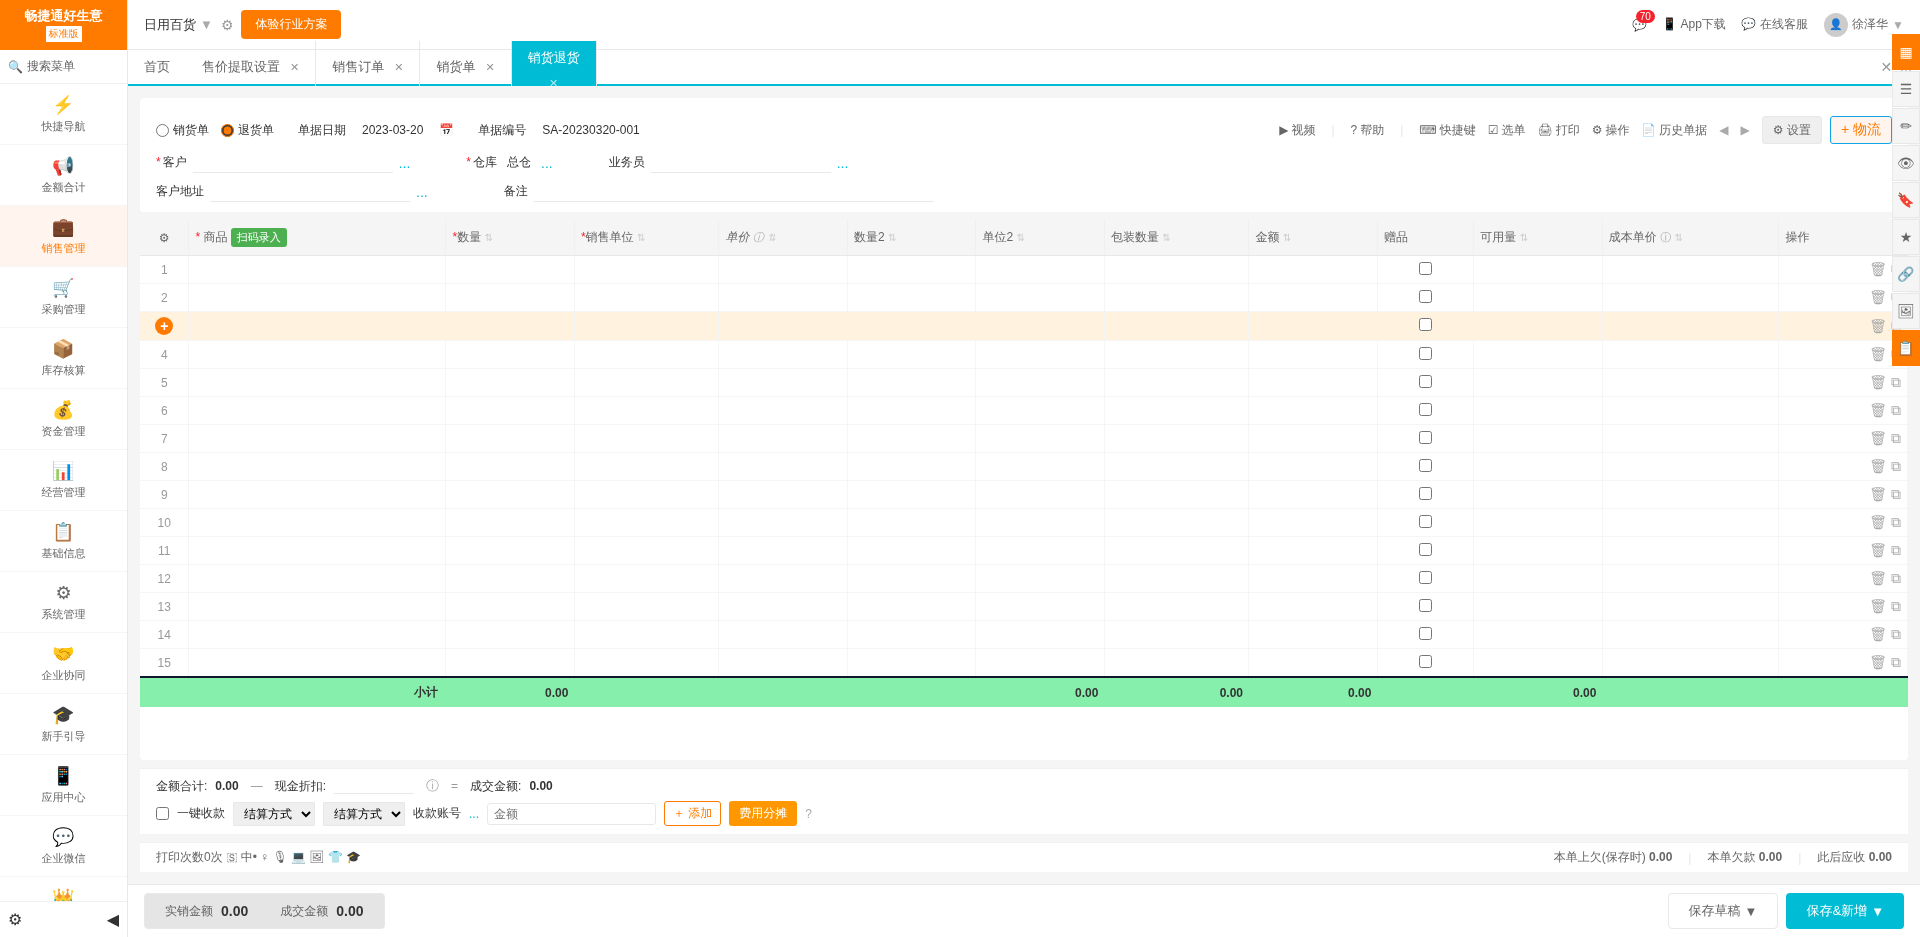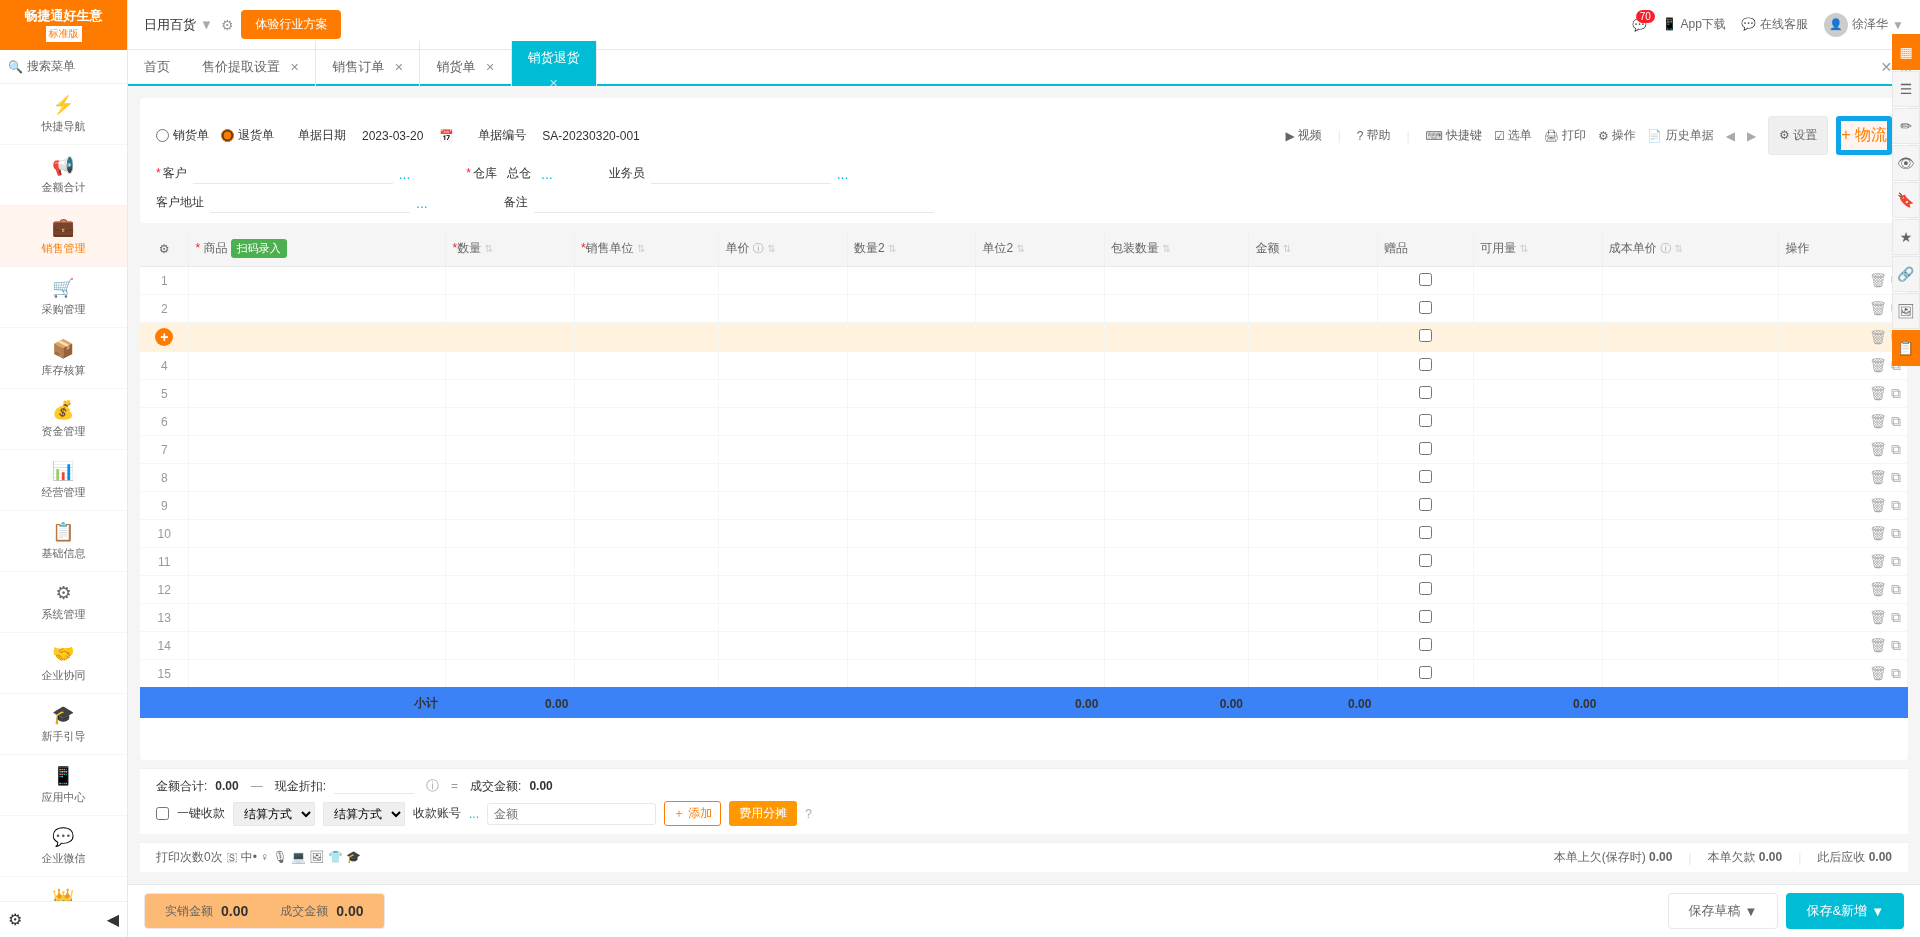--- a/index.html
+++ b/index.html
@@ -56,37 +56,37 @@
     .radio-item { display: flex; align-items: center; gap: 4px; cursor: pointer; font-size: 12px; }
     .radio-item input { accent-color: #ff7b00; }
     .doc-info { display: flex; align-items: center; gap: 16px; font-size: 12px; color: #333; }
     .doc-info .calendar-icon { color: #aaa; cursor: pointer; }
 
     
     .toolbar { display: flex; align-items: center; gap: 12px; font-size: 12px; color: #666; }
     .toolbar-item { display: flex; align-items: center; gap: 3px; cursor: pointer; }
     .toolbar-right { margin-left: auto; display: flex; gap: 8px; }
     .btn-setting { border: 1px solid #e8e8e8; padding: 4px 10px; border-radius: 3px; cursor: pointer; font-size: 12px; color: #666; display: flex; align-items: center; gap: 3px; }
-    .btn-logistics { border: 5px solid #0ea5e9; padding: 4px 0; border-radius: 3px; cursor: pointer; font-size: 16px; color: #ff7b00; background: #fff5ee; display: flex; align-items: center; gap: 3px; }
+    .btn-logistics { border: 1px solid #0ea5e9; padding: 4px 10px; border-radius: 3px; cursor: pointer; font-size: 14px; color: #ff7b00; background: #fff5ee; display: flex; align-items: center; gap: 3px; }
 
     
     .table-panel { background: #fff; border-radius: 4px; overflow: hidden; flex: 1; }
     .data-table { width: 100%; border-collapse: collapse; font-size: 12px; }
     .data-table thead tr { background: #f5f5f5; }
     .data-table thead th { padding: 8px 6px; text-align: left; border-bottom: 1px solid #e8e8e8; border-right: 1px solid #f0f0f0; color: #666; font-weight: normal; white-space: nowrap; position: relative; }
     .data-table thead th .required-star { color: #f5222d; }
     .data-table thead th .sort-icon { color: #ccc; font-size: 10px; cursor: pointer; }
     .data-table tbody tr { border-bottom: 1px solid #f5f5f5; }
     .data-table tbody td { padding: 5px 6px; border-right: 1px solid #f5f5f5; color: #333; }
     .data-table tbody td.row-num { color: #999; text-align: center; width: 30px; }
     .row-add-btn { display: inline-flex; align-items: center; justify-content: center; width: 18px; height: 18px; border-radius: 50%; background: #ff7b00; color: #fff; cursor: pointer; font-size: 14px; font-weight: bold; }
     .checkbox-cell { text-align: center; }
     .checkbox-cell input { accent-color: #00bcd4; }
     .scan-btn { background: #4caf50; color: #fff; border: none; border-radius: 3px; padding: 2px 6px; font-size: 11px; cursor: pointer; }
-    .footer-row { background: #3b82f6; border-top: 2px solid #3b82f6; }
+    .footer-row { background: #86efac; border-top: 2px solid #0f172a; }
     .footer-row td { padding: 6px; font-weight: bold; color: #333; }
     .action-cell { display: flex; gap: 4px; justify-content: flex-end; }
     .action-btn { color: #aaa; cursor: pointer; font-size: 14px; }
     .bottom-row { display: flex; align-items: center; gap: 12px; flex-wrap: wrap; }
     .calc-info { display: flex; align-items: center; gap: 8px; font-size: 12px; }
     .calc-minus { color: #999; }
     .calc-equals { color: #999; }
 
     
     .payment-row { display: flex; align-items: center; gap: 8px; font-size: 12px; margin-top: 6px; }
@@ -370,21 +370,21 @@
               <th style="width:160px;">
                 <span class="required-star">*</span> 商品
                 <button class="scan-btn">扫码录入</button>
               </th>
               <th style="width:80px;">
                 <span class="required-star">*</span>数量 <span class="sort-icon">⇅</span>
               </th>
               <th style="width:90px;">
                 <span class="required-star">*</span>销售单位 <span class="sort-icon">⇅</span>
               </th>
-              <th style="width:80px;">
+              <th style="width:80px;font-style:italic;">
                 单价 <span style="color:#aaa;font-size:11px;">ⓘ</span> <span class="sort-icon">⇅</span>
               </th>
               <th style="width:80px;">
                 数量2 <span class="sort-icon">⇅</span>
               </th>
               <th style="width:80px;">
                 单位2 <span class="sort-icon">⇅</span>
               </th>
               <th style="width:90px;">
                 包装数量 <span class="sort-icon">⇅</span>
@@ -871,21 +871,21 @@
       <span style="color:#e8e8e8;">|</span>
       <span>
         此后应收 <strong>0.00</strong>
       </span>
     </div>
 
   </div>
 
   <div class="action-buttons">
 
-    <div style="margin-right:auto;display:flex;gap:32px;align-items:center;background:#fdba74;border:1px solid #e8e8e8;border-radius:4px;padding:6px 20px;">
+    <div style="margin-right:auto;display:flex;gap:32px;align-items:center;background:#e5e5e5;border:1px solid #e8e8e8;border-radius:4px;padding:6px 20px;">
       <div style="display:flex;gap:8px;align-items:center;">
         <span style="color:#666;font-size:12px;">实销金额</span>
         <span style="color:#333;font-size:14px;font-weight:bold;">0.00</span>
       </div>
       <div style="display:flex;gap:8px;align-items:center;">
         <span style="color:#666;font-size:12px;">成交金额</span>
         <span style="color:#333;font-size:14px;font-weight:bold;">0.00</span>
       </div>
     </div>
     <button class="btn-save-draft">

